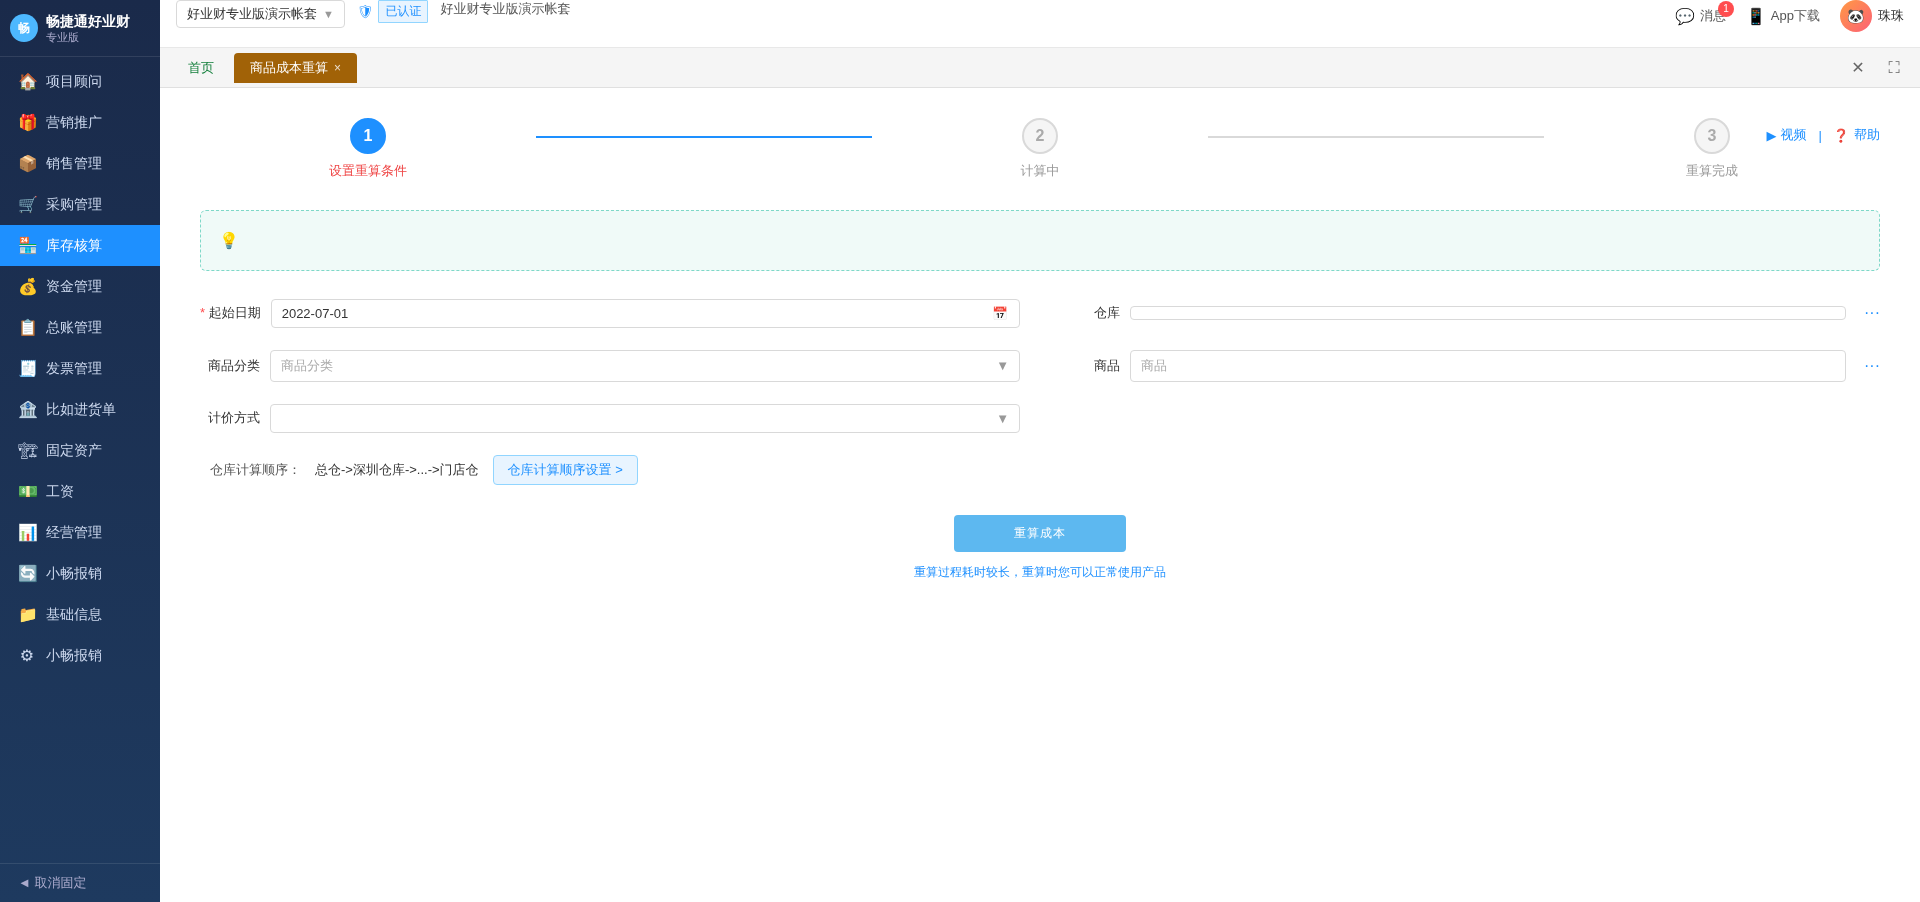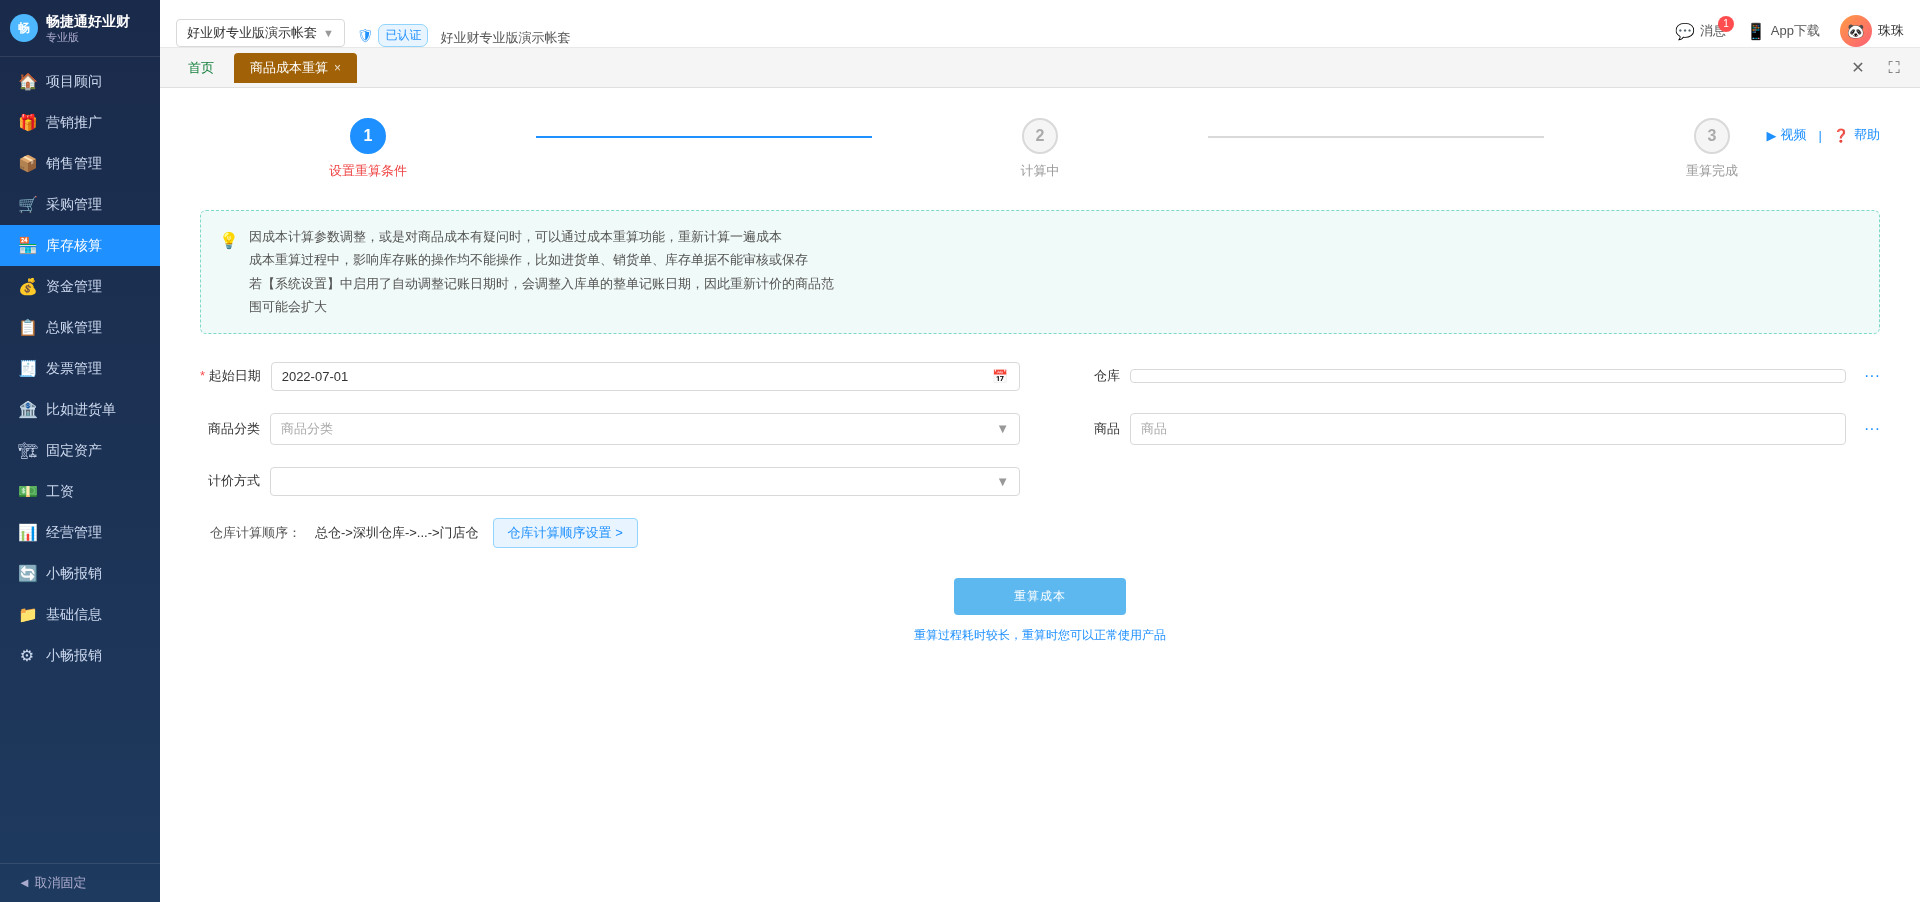--- a/index.html
+++ b/index.html
@@ -65,21 +65,21 @@
       background: #f0f2f5;
       height: 100%;
       overflow: hidden;
     }
 
     
     .topbar {
       background: #fff;
       height: 48px;
       display: flex;
-      align-items: flex-end;
+      align-items: flex-start;
       padding: 0 16px;
       border-bottom: 1px solid #e8e8e8;
       gap: 12px;
     }
     .topbar-selector {
       display: flex;
       align-items: center;
       gap: 6px;
       border: 1px solid #d9d9d9;
       border-radius: 4px;
@@ -93,21 +93,21 @@
     .topbar-verified {
       display: flex;
       align-items: center;
       gap: 5px;
       color: #1e90ff;
       font-size: 13px;
     }
     .topbar-verified-badge {
       background: #e8f4ff;
       border: 1px solid #91d5ff;
-      border-radius: 7px;
+      border-radius: 1px;
       padding: 2px 6px;
       font-size: 12px;
     }
     .topbar-company { color: #555; font-size: 13px; }
     .topbar-right {
       margin-left: auto;
       display: flex;
       align-items: center;
       gap: 20px;
     }
@@ -526,26 +526,20 @@
         <span>|</span>
         <span>
           <span>❓</span>
           <span>帮助</span>
         </span>
       </div>
     </div>
 
     <div class="notice-box">
       <span class="notice-icon">💡</span>
-      <div>
-        <div>因成本计算参数调整，或是对商品成本有疑问时，可以通过成本重算功能，重新计算一遍成本</div>
-        <div>成本重算过程中，影响库存账的操作均不能操作，比如进货单、销货单、库存单据不能审核或保存</div>
-        <div>若【系统设置】中启用了自动调整记账日期时，会调整入库单的整单记账日期，因此重新计价的商品范</div>
-        <div>围可能会扩大</div>
-      </div>
     </div>
 
     <div class="form-row">
       <div class="form-field">
         <span class="form-label required">起始日期</span>
         <div class="form-input">
           <span>2022-07-01</span>
           <span class="calendar-icon">📅</span>
         </div>
       </div>

